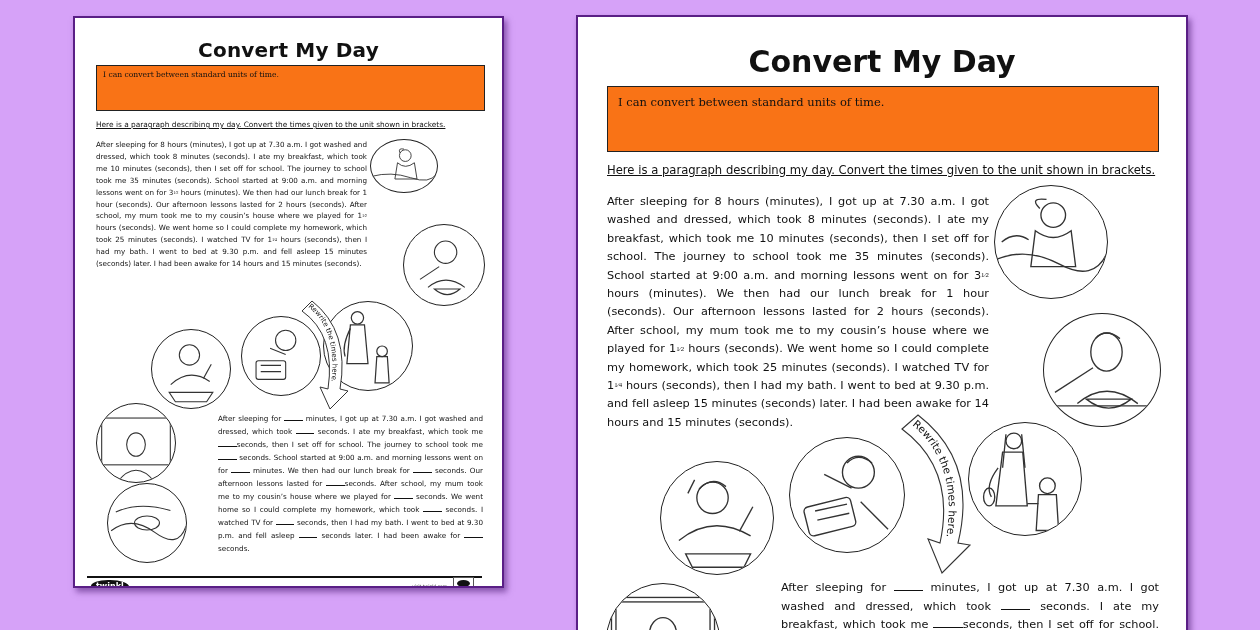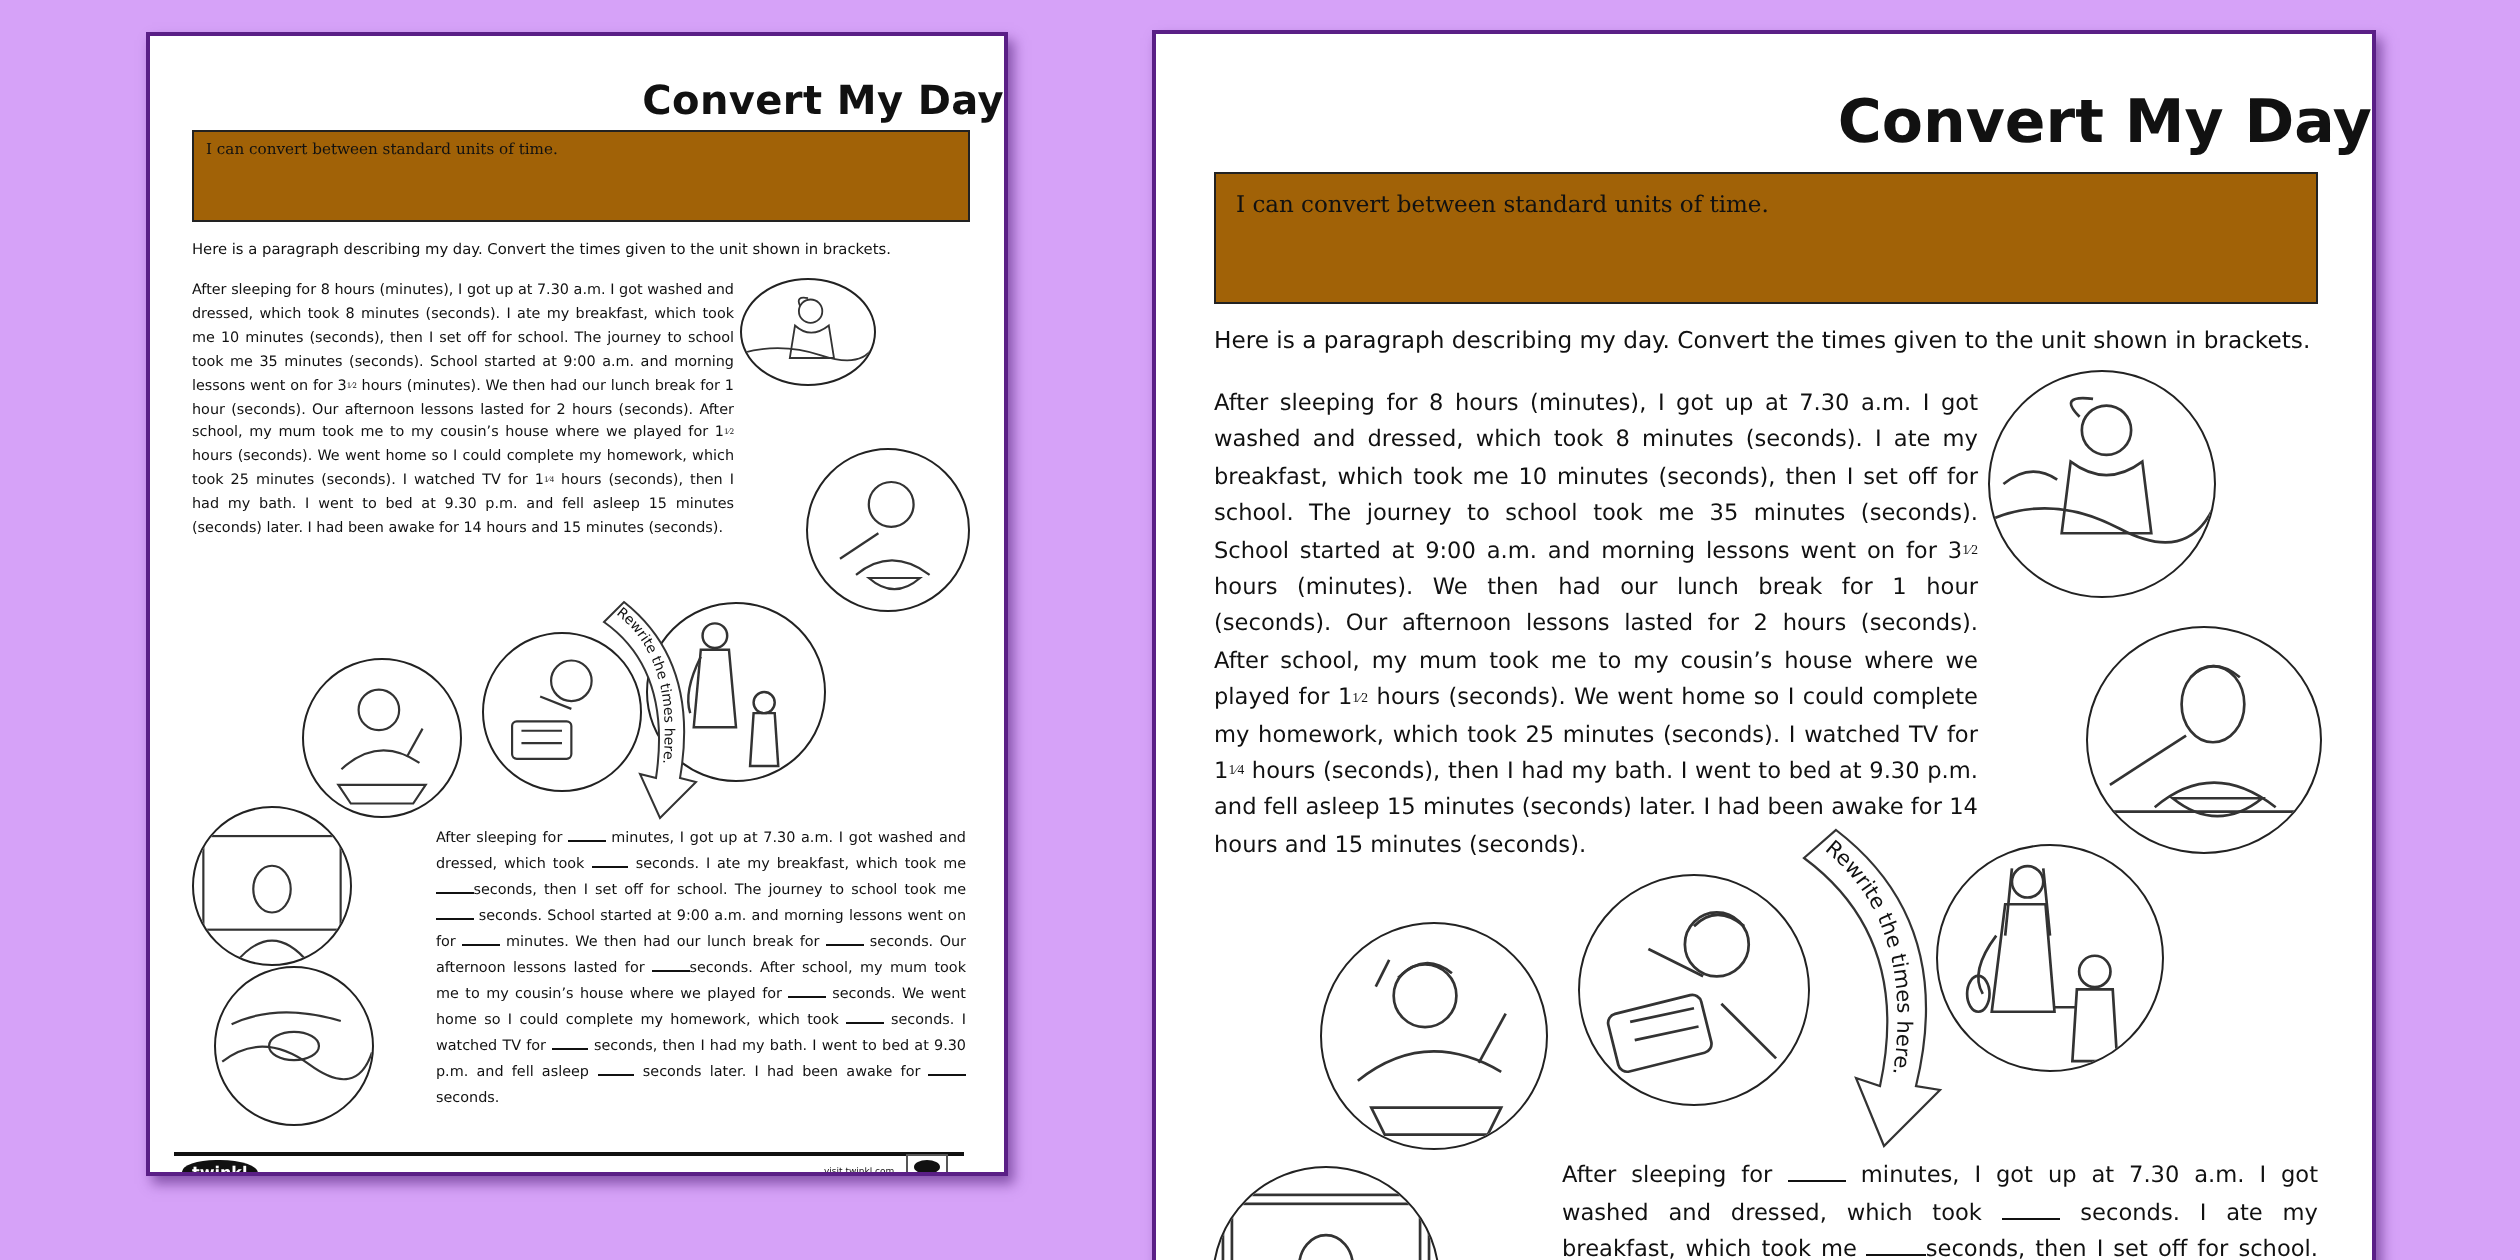--- a/index.html
+++ b/index.html
@@ -14,34 +14,34 @@
     position: absolute;
     background: #fff;
     border: 2px solid #5a1f86;
     box-shadow: 3px 4px 6px rgba(70, 20, 110, 0.55);
     overflow: hidden;
   }
   #sheet-left { left: 73px; top: 16px; width: 431px; height: 572px; }
   #sheet-right { left: 576px; top: 15px; width: 612px; height: 640px; }
 
   .title {
-    position: absolute; left: 0; right: 0; text-align: right;
+    position: absolute; left: 0; right: 0; text-align: center;
     font-family: "DejaVu Sans", sans-serif; font-weight: bold; color: #111;
   }
   #sheet-left .title { top: 20px; font-size: 20px; letter-spacing: 0.2px; }
   #sheet-right .title { top: 27px; font-size: 30px; }
 
   .objective {
-    position: absolute; border: 1.5px solid #222; background: #a16207;
+    position: absolute; border: 1.5px solid #222; background: #f97316;
     font-family: "DejaVu Serif", serif;
   }
   #sheet-left .objective { left: 21px; top: 47px; width: 389px; height: 46px; font-size: 7.6px; padding: 4px 6px; }
   #sheet-right .objective { left: 29px; top: 69px; width: 552px; height: 66px; font-size: 11.5px; padding: 8px 10px; }
 
-  .instruction { position: absolute; white-space: nowrap; }
+  .instruction { position: absolute; white-space: nowrap; text-decoration: underline; }
   #sheet-left .instruction { left: 21px; top: 102px; font-size: 7.4px; }
   #sheet-right .instruction { left: 29px; top: 146px; font-size: 11.6px; }
 
   .paragraph { position: absolute; text-align: justify; }
   #sheet-left .paragraph.original { left: 21px; top: 121px; width: 271px; font-size: 7.2px; line-height: 11.9px; }
   #sheet-right .paragraph.original { left: 29px; top: 176px; width: 382px; font-size: 11.3px; line-height: 18.4px; }
   #sheet-left .paragraph.rewrite { left: 143px; top: 394px; width: 265px; font-size: 7.2px; line-height: 13px; }
   #sheet-right .paragraph.rewrite { left: 203px; top: 562px; width: 378px; font-size: 11.3px; line-height: 18.5px; }
 
   .frac { display: inline-block; font-size: 0.6em; vertical-align: 0.25em; line-height: 1; font-family: Liberation Serif, serif; }

